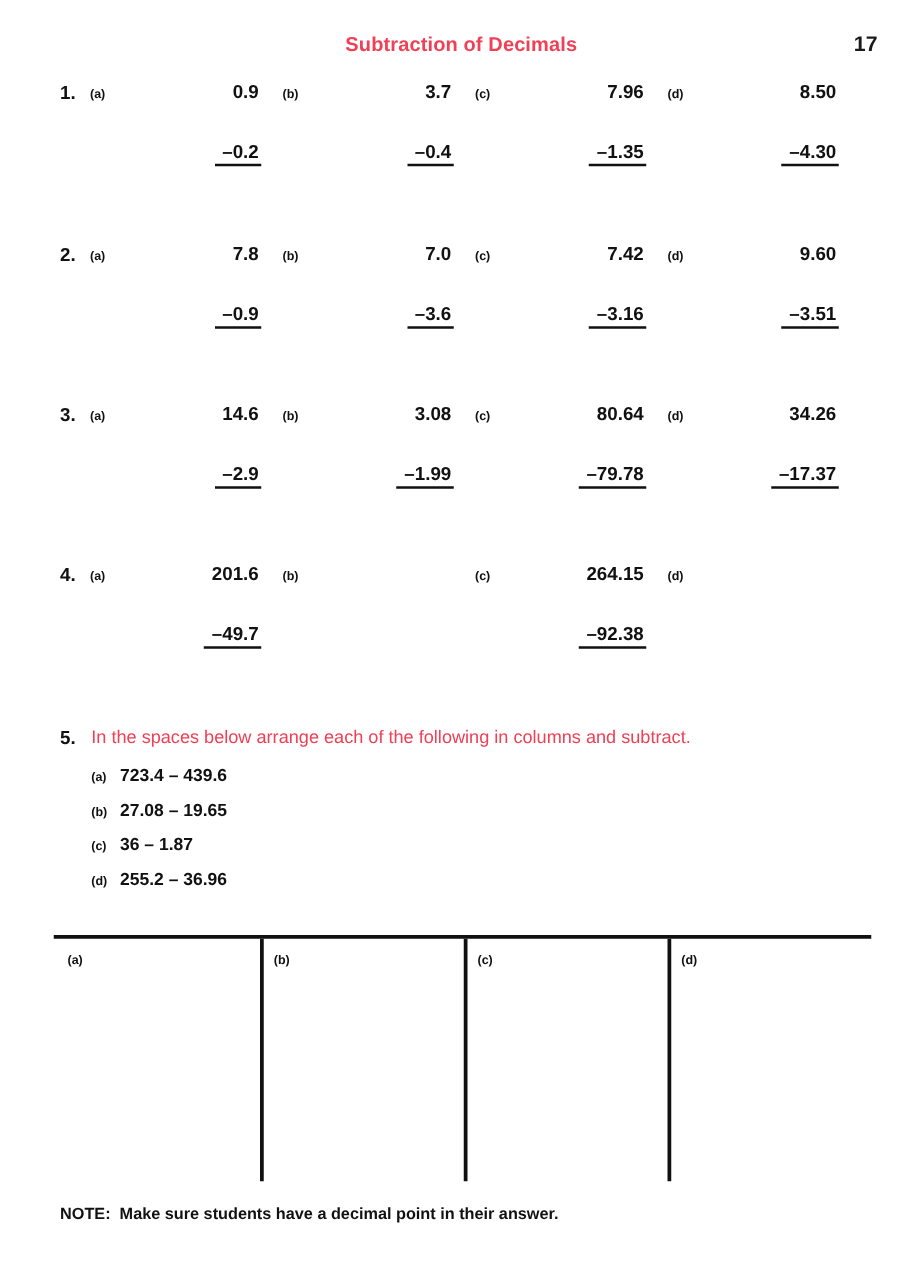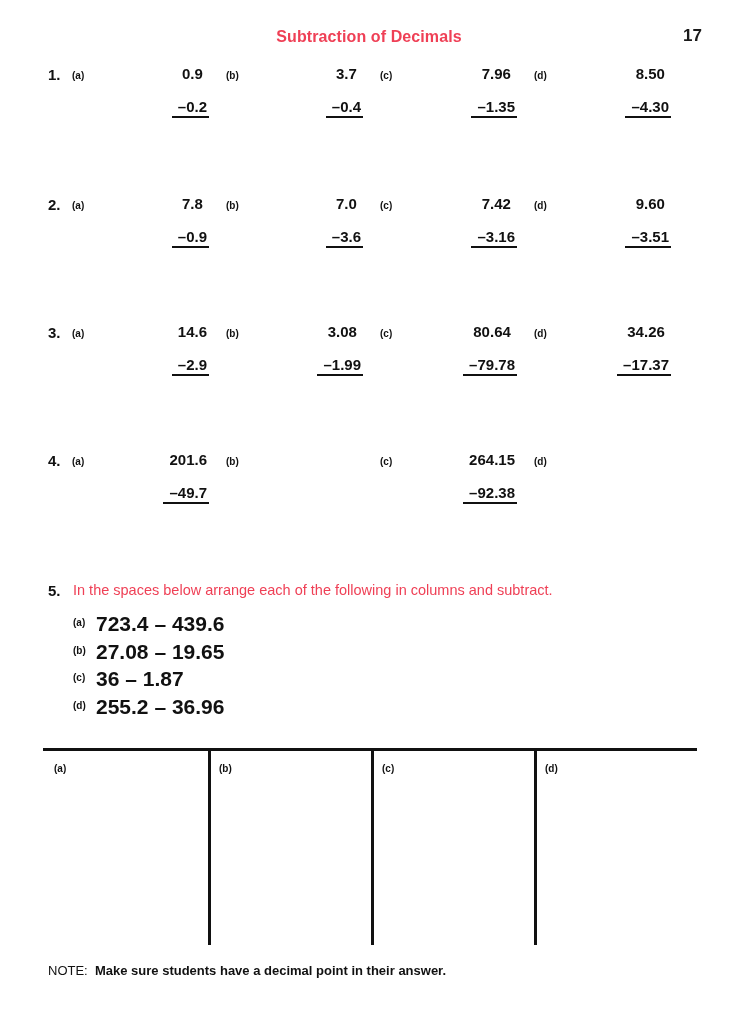--- a/index.html
+++ b/index.html
@@ -77,25 +77,24 @@
     text-align: right;
     font-size: 15px;
     font-weight: bold;
     color: #111;
     line-height: 1.0;
   }
   .minuend {
     display: block;
     padding: 0 2px 0 6px;
     white-space: pre;
-    text-align: center;
   }
   .subtrahend {
     display: block;
-    margin-top: 18px;
+    margin-top: 33px;
     padding: 0 2px 2px 6px;
     border-bottom: 2px solid #111;
     white-space: pre;
   }
 
   
   .q5 {
     position: absolute;
     left: 0;
     top: 582px;
@@ -137,21 +136,21 @@
     left: 73px;
     top: 5px;
     font-size: 10px;
     font-weight: bold;
     color: #111;
   }
   .q5-item-text {
     position: absolute;
     left: 96px;
     top: 0px;
-    font-size: 21px;
+    font-size: 14px;
     font-weight: bold;
     color: #111;
     white-space: pre;
   }
 
   
   .answer-table {
     position: absolute;
     left: 43px;
     top: 748px;
@@ -182,21 +181,21 @@
   
   .note {
     position: absolute;
     left: 48px;
     top: 963px;
     font-size: 13px;
     font-weight: bold;
     color: #111;
     white-space: pre;
   }
-  .note-label { font-weight: normal; }
+  .note-label { font-weight: bold; }
 </style>
 </head>
 <body>
 
 <div class="page">
 
   <div class="worksheet-title">Subtraction of Decimals</div>
 
   <div class="page-number">17</div>
 

